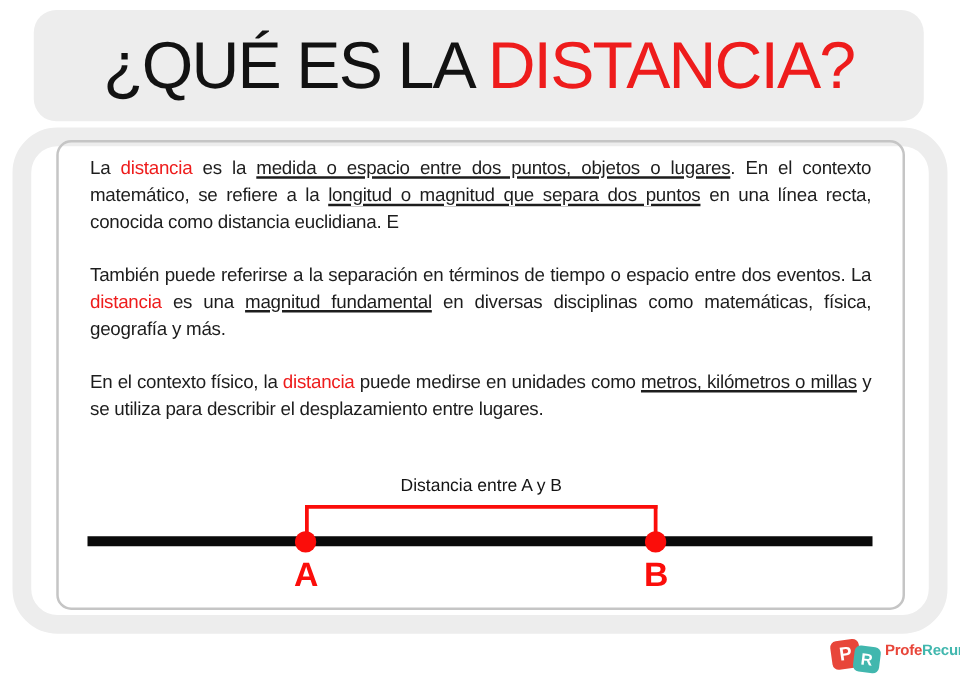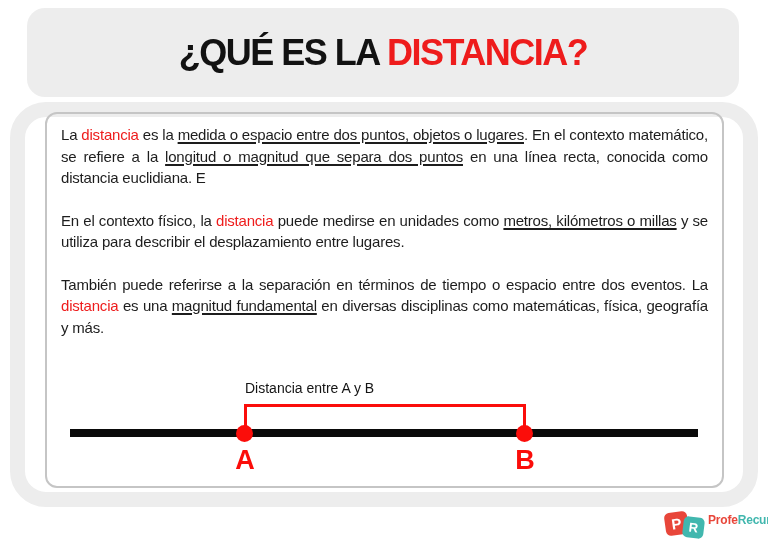--- a/index.html
+++ b/index.html
@@ -9,37 +9,37 @@
   }
   *{margin:0;padding:0;box-sizing:border-box}
   html,body{background:#fff}
   body{font-family:"Liberation Sans",sans-serif}
   .page{position:relative;width:768px;height:543px;background:#fff;overflow:hidden}
 
   
   .title-bar{position:absolute;left:27px;top:8px;width:712px;height:89px;
     background:var(--panel-gray);border-radius:18px;
     display:flex;align-items:center;justify-content:center}
-  .title-bar h1{font-size:36px;font-weight:bold;letter-spacing:-1.5px;color:#121212;white-space:pre}
+  .title-bar h1{font-size:53px;font-weight:normal;letter-spacing:-1.5px;color:#121212;white-space:pre}
   .t-red{color:var(--accent-red)}
 
   
   .card{position:absolute;left:10px;top:102px;width:748px;height:405px;
     background:#fff;border:15px solid var(--panel-gray);border-radius:36px}
 
   
   .text-box{position:absolute;left:45px;top:112px;width:679px;height:376px;
-    border:2px solid var(--box-border-gray);border-radius:12px;padding:10px 14px}
+    border:2px solid var(--box-border-gray);border-radius:12px;padding:10px 25px}
   .para{font-size:15px;letter-spacing:-0.2px;line-height:21.5px;color:var(--text-dark);
     text-align:justify;margin-bottom:21px}
   .seg-red{color:var(--accent-red)}
   .seg-u{text-decoration:underline;text-decoration-thickness:1.8px;text-underline-offset:2px}
 
   
-  .diagram-caption{position:absolute;left:245px;top:380px;width:280px;text-align:left;
+  .diagram-caption{position:absolute;left:245px;top:380px;width:280px;text-align:center;
     font-size:14px;color:#141414}
   .bracket{position:absolute;left:244px;top:404px;width:282px;height:22px;
     border:3px solid var(--diagram-red);border-bottom:none}
   .number-line{position:absolute;left:70px;top:429px;width:628px;height:8px;background:var(--line-black)}
   .dot{position:absolute;width:17px;height:17px;border-radius:50%;background:var(--diagram-red);top:425px}
   .dot-a{left:236px}
   .dot-b{left:516px}
   .pt-label{position:absolute;top:445px;width:44px;text-align:center;font-size:27px;
     font-weight:bold;color:var(--diagram-red)}
   .label-a{left:223px}
@@ -68,22 +68,22 @@
 
   <div class="title-bar">
     <h1><span class="t-black">¿QUÉ ES LA </span><span class="t-red">DISTANCIA?</span></h1>
   </div>
 
   <div class="card"></div>
 
   <div class="text-box">
     <div id="paragraphs">
         <p class="para"><span>La </span><span class="seg-red">distancia</span><span> es la </span><span class="seg-u">medida o espacio entre dos puntos, objetos o lugares</span><span>. En el contexto matemático, se refiere a la </span><span class="seg-u">longitud o magnitud que separa dos puntos</span><span> en una línea recta, conocida como distancia euclidiana. E</span></p>
+        <p class="para"><span>También puede referirse a la separación en términos de tiempo o espacio entre dos eventos. La </span><span class="seg-red">distancia</span><span> es una </span><span class="seg-u">magnitud fundamental</span><span> en diversas disciplinas como matemáticas, física, geografía y más.</span></p>
         <p class="para"><span>En el contexto físico, la </span><span class="seg-red">distancia</span><span> puede medirse en unidades como </span><span class="seg-u">metros, kilómetros o millas</span><span> y se utiliza para describir el desplazamiento entre lugares.</span></p>
-        <p class="para"><span>También puede referirse a la separación en términos de tiempo o espacio entre dos eventos. La </span><span class="seg-red">distancia</span><span> es una </span><span class="seg-u">magnitud fundamental</span><span> en diversas disciplinas como matemáticas, física, geografía y más.</span></p>
       </div>
   </div>
 
   <div>
     <div class="diagram-caption">Distancia entre A y B</div>
     <div class="bracket"></div>
     <div class="number-line"></div>
     <div class="dot dot-a"></div>
     <div class="dot dot-b"></div>
     <div class="pt-label label-a">A</div>

